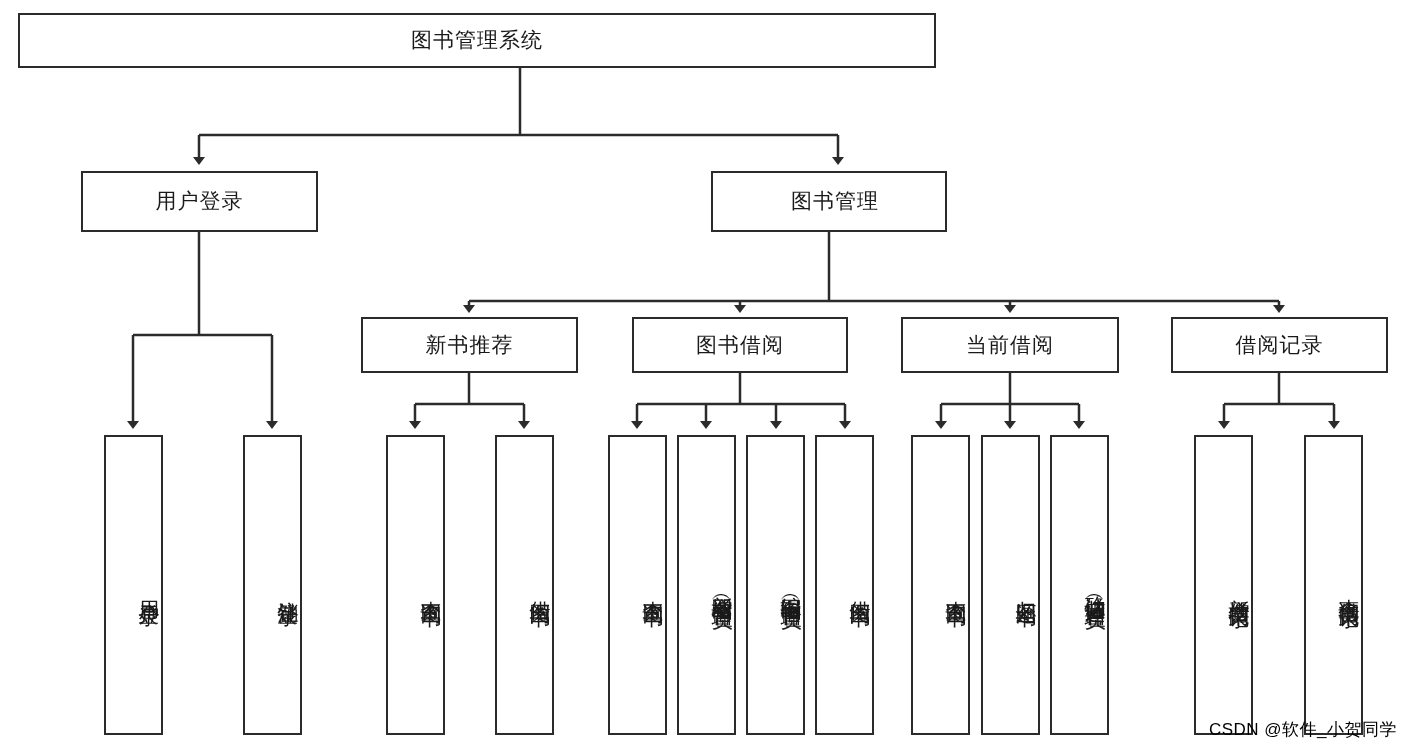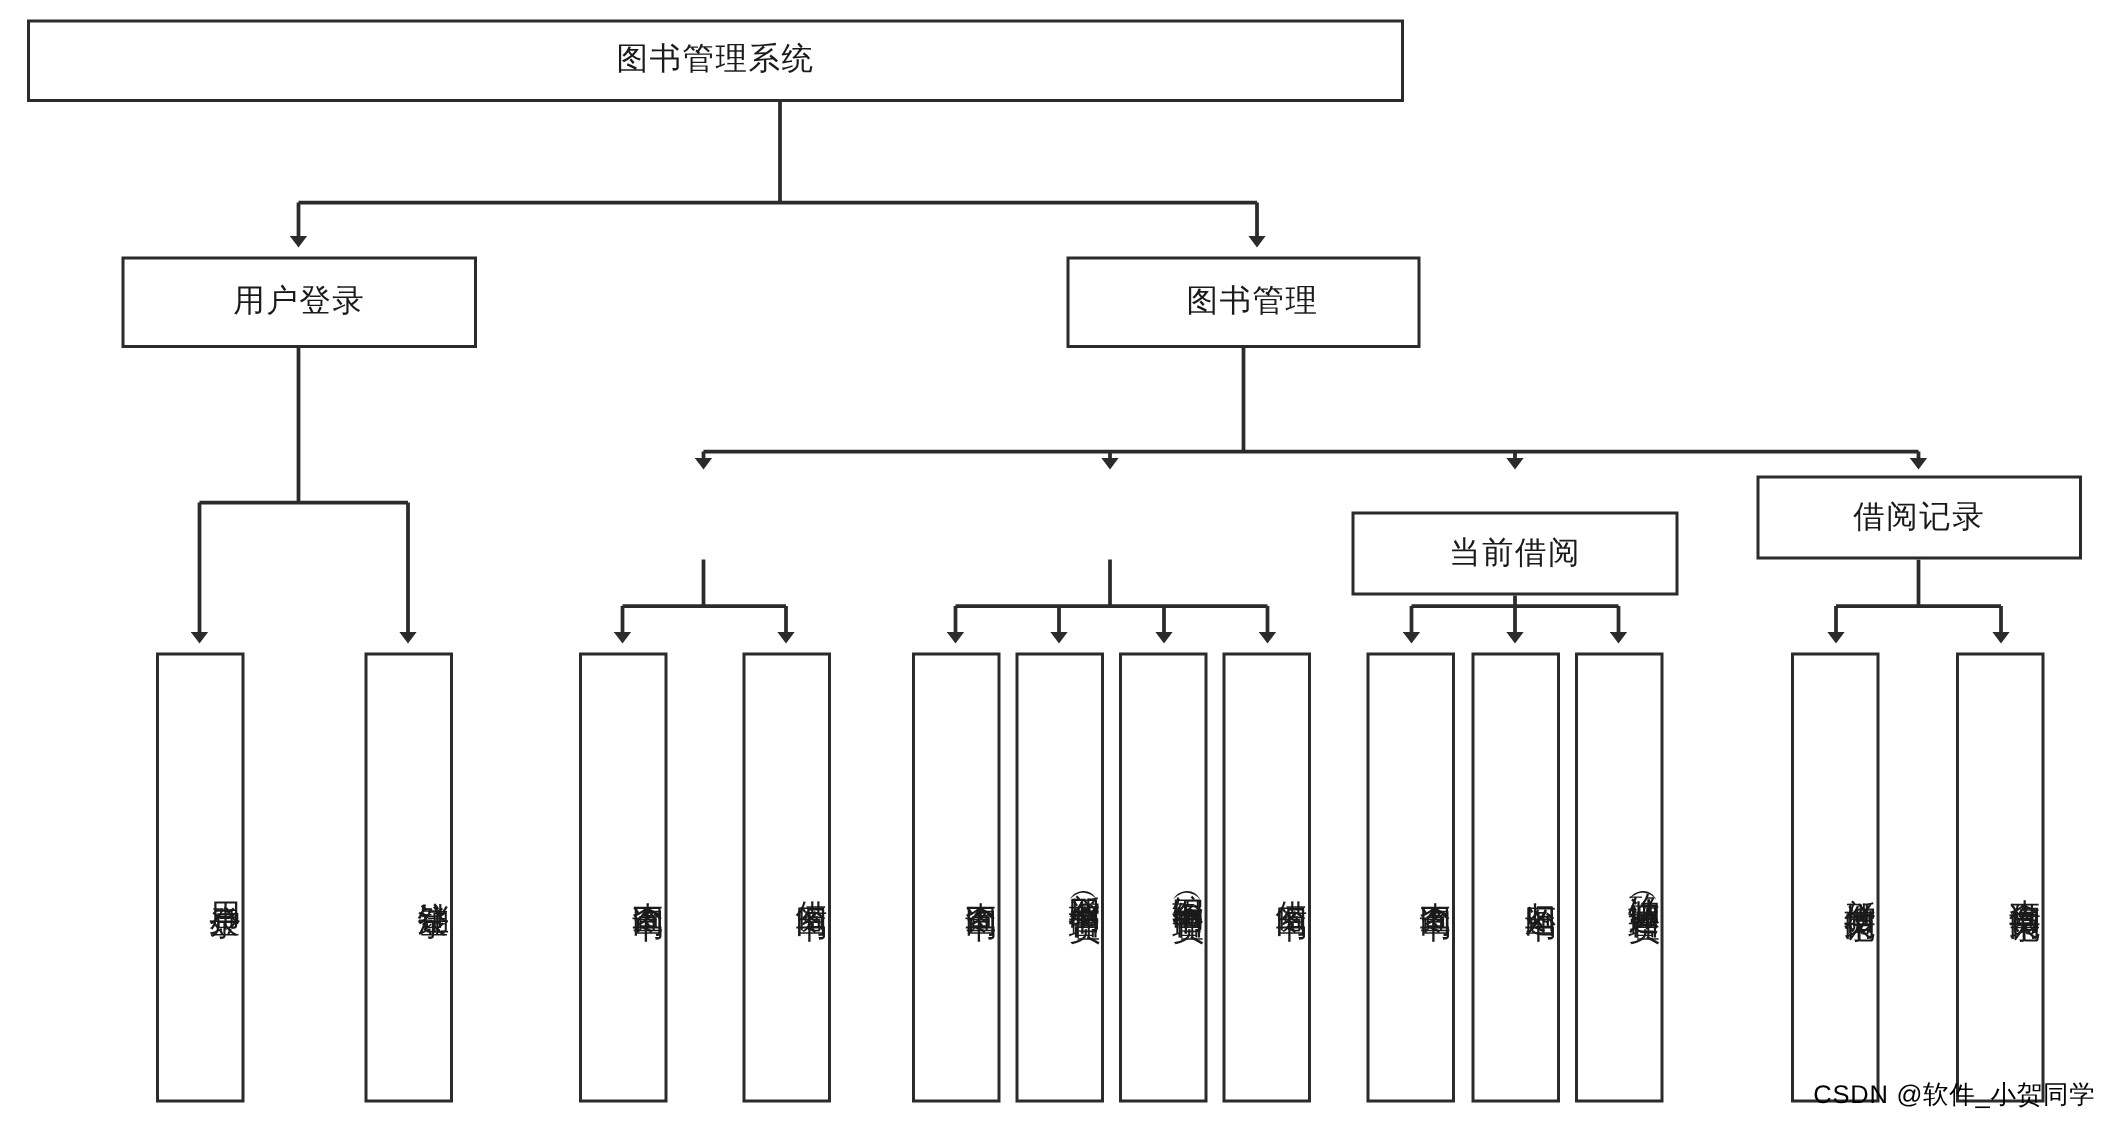--- a/index.html
+++ b/index.html
@@ -125,21 +125,27 @@
     <span>图书管理系统</span>
   </div>
 
   <div class="node horiz" style="left:81px; top:171px; width:237px; height:61px;">
     <span>用户登录</span>
   </div>
   <div class="node horiz" style="left:711px; top:171px; width:236px; height:61px;padding-left:12px;">
     <span>图书管理</span>
   </div>
 
-  <div class="node horiz" style="left:901px; top:317px; width:218px; height:56px;margin-top:24px;">
+  <div class="node horiz" style="left:361px; top:317px; width:217px; height:56px;">
+    <span>新书推荐</span>
+  </div>
+  <div class="node horiz" style="left:632px; top:317px; width:216px; height:56px;">
+    <span>图书借阅</span>
+  </div>
+  <div class="node horiz" style="left:901px; top:317px; width:218px; height:56px;">
     <span>当前借阅</span>
   </div>
   <div class="node horiz" style="left:1171px; top:317px; width:217px; height:56px;text-align:right;">
     <span>借阅记录</span>
   </div>
 
   <div class="node vert" style="left:104px; top:435px; width:59px; height:300px;">
     <span class="vlabel">用户登录</span>
   </div>
   <div class="node vert" style="left:243px; top:435px; width:59px; height:300px;">

